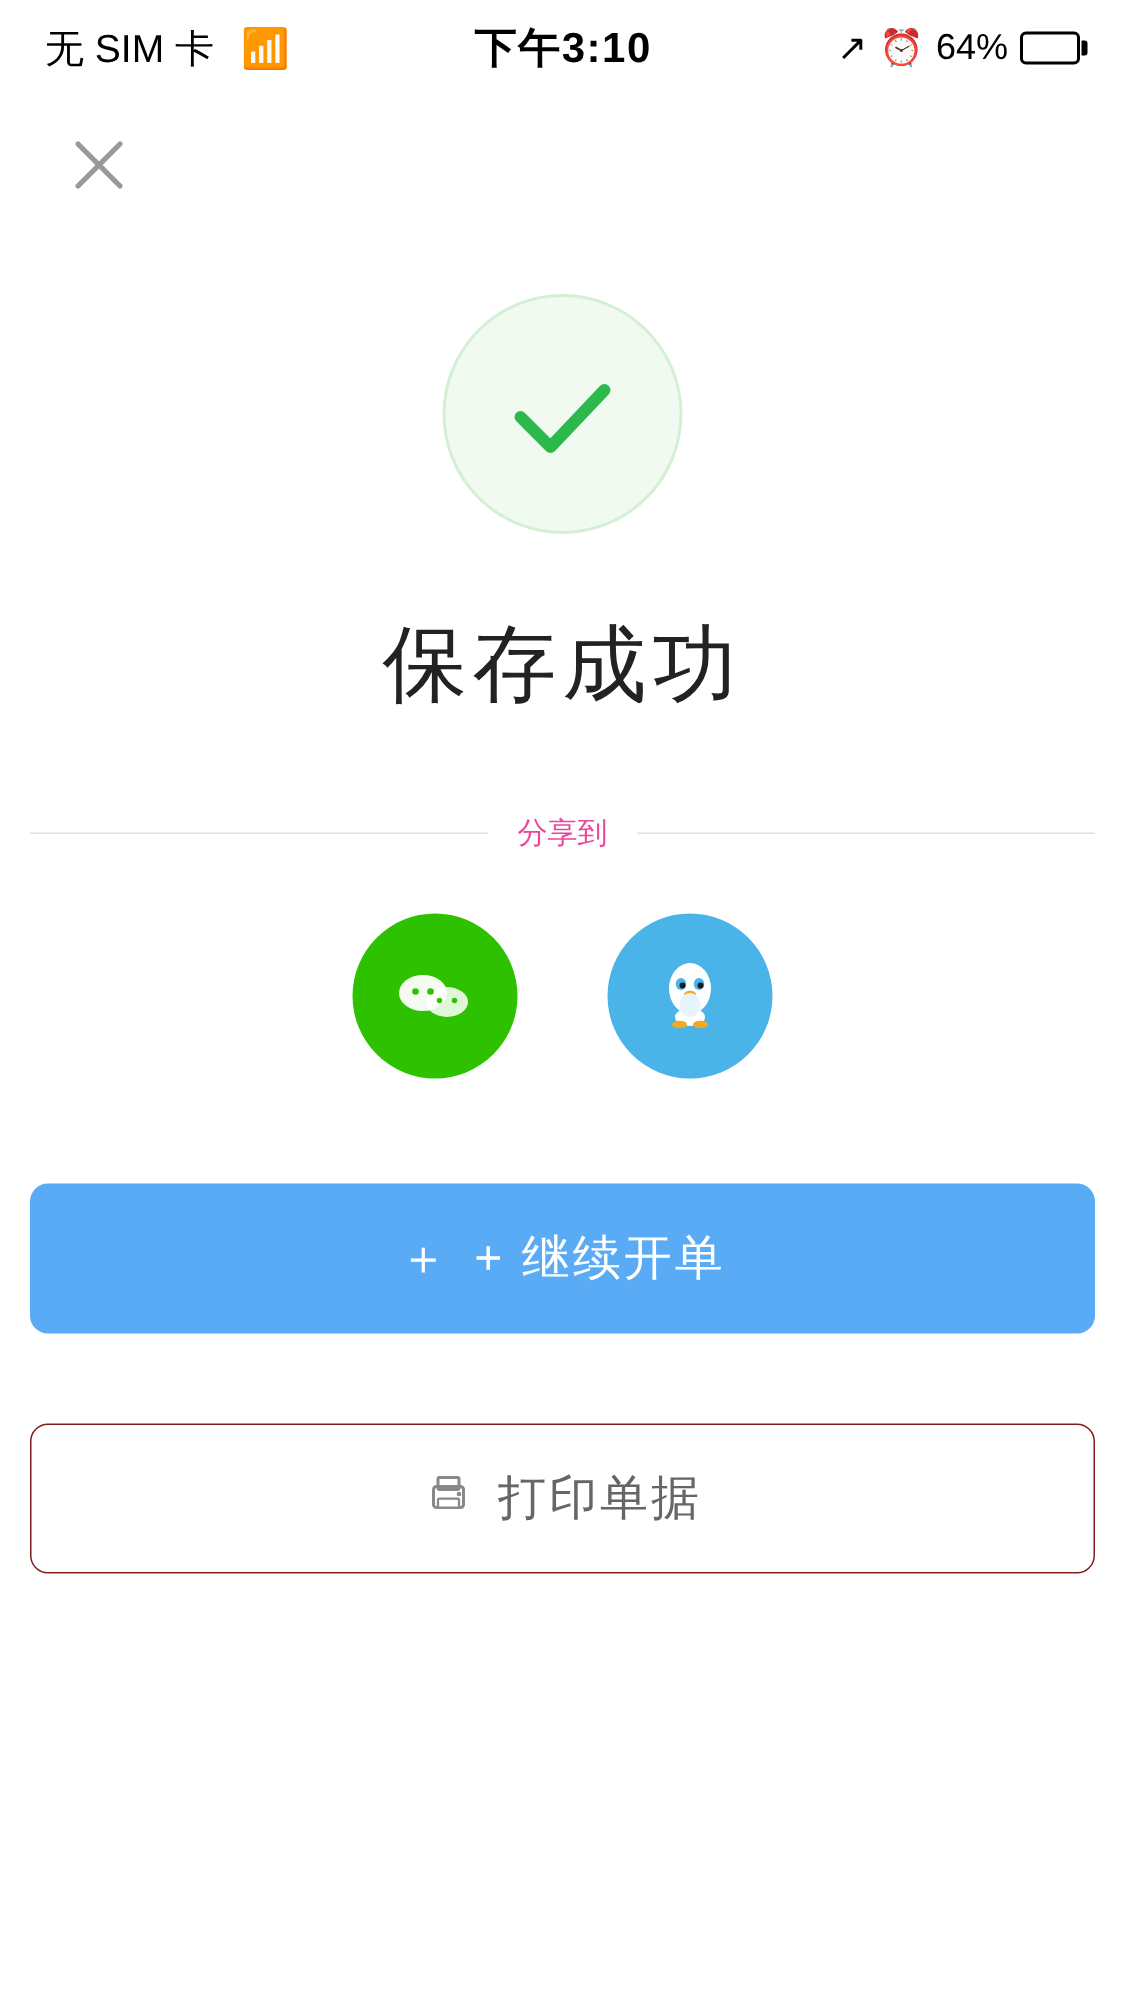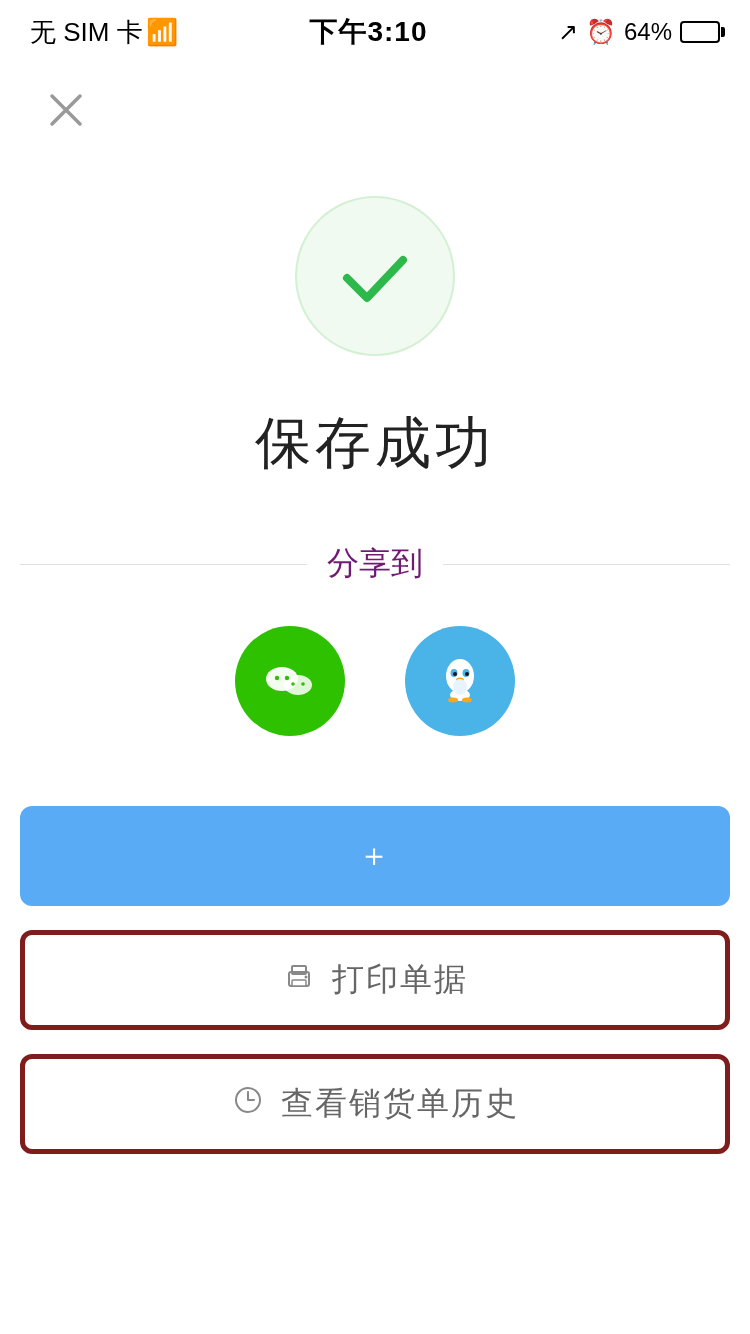--- a/index.html
+++ b/index.html
@@ -22,21 +22,21 @@
       display: flex;
       align-items: center;
       justify-content: space-between;
       padding: 0 30px;
       flex-shrink: 0;
     }
 
     .status-left {
       display: flex;
       align-items: center;
-      gap: 4px;
+      gap: 18px;
       font-size: 26px;
       color: #000;
       font-weight: 500;
     }
 
     .status-center {
       font-size: 28px;
       font-weight: 600;
       color: #000;
       letter-spacing: 1px;
@@ -157,22 +157,22 @@
       margin-bottom: 40px;
     }
 
     .divider-line {
       flex: 1;
       height: 1px;
       background: #e0e0e0;
     }
 
     .divider-text {
-      font-size: 32px;
-      color: #701a75;
+      font-size: 20px;
+      color: #ec4899;
       padding: 0 20px;
     }
 
     
     .share-icons {
       display: flex;
       gap: 60px;
       margin-bottom: 70px;
     }
 
@@ -220,21 +220,22 @@
     }
 
     .action-btn-primary {
       background: #5aabf5;
       color: #fff;
     }
 
     .action-btn-secondary {
       background: #ffffff;
       color: #666;
-      border: 5px solid #7f1d1d;
+      border: 1px solid #7f1d1d;
+      margin-top: 36px;
     }
 
     .btn-icon {
       font-size: 32px;
     }
   </style>
 </head>
 <body>
 
 <div class="status-bar">
@@ -309,38 +310,30 @@
         <ellipse cx="37" cy="49" rx="5" ry="2.5" fill="#f5a623"></ellipse>
 
         <ellipse cx="30" cy="36" rx="7" ry="8" fill="#e8f4fd"></ellipse>
       </svg>
     </button>
   </div>
 
   <div class="action-buttons">
     <button class="action-btn action-btn-primary">
       <span class="btn-icon">＋</span>
+      <span>+ 继续开单</span>
     </button>
 
     <button class="action-btn action-btn-secondary">
       <span class="btn-icon">
         <svg width="34" height="34" viewBox="0 0 34 34" fill="none" xmlns="http://www.w3.org/2000/svg">
           <rect x="7" y="13" width="20" height="14" rx="2" stroke="#888" stroke-width="2" fill="none"></rect>
           <rect x="10" y="7" width="14" height="8" rx="1" stroke="#888" stroke-width="2" fill="none"></rect>
           <rect x="10" y="21" width="14" height="6" rx="1" stroke="#888" stroke-width="1.5" fill="white"></rect>
           <circle cx="24" cy="18" r="1.5" fill="#888"></circle>
         </svg>
       </span>
       <span>打印单据</span>
     </button>
 
-    <button class="action-btn action-btn-secondary">
-      <span class="btn-icon">
-        <svg width="34" height="34" viewBox="0 0 34 34" fill="none" xmlns="http://www.w3.org/2000/svg">
-          <circle cx="17" cy="17" r="12" stroke="#888" stroke-width="2" fill="none"></circle>
-          <polyline points="17,9 17,17 23,17" stroke="#888" stroke-width="2" stroke-linecap="round" stroke-linejoin="round"></polyline>
-        </svg>
-      </span>
-      <span>查看销货单历史</span>
-    </button>
   </div>
 
 </div>
 
 </body></html>

